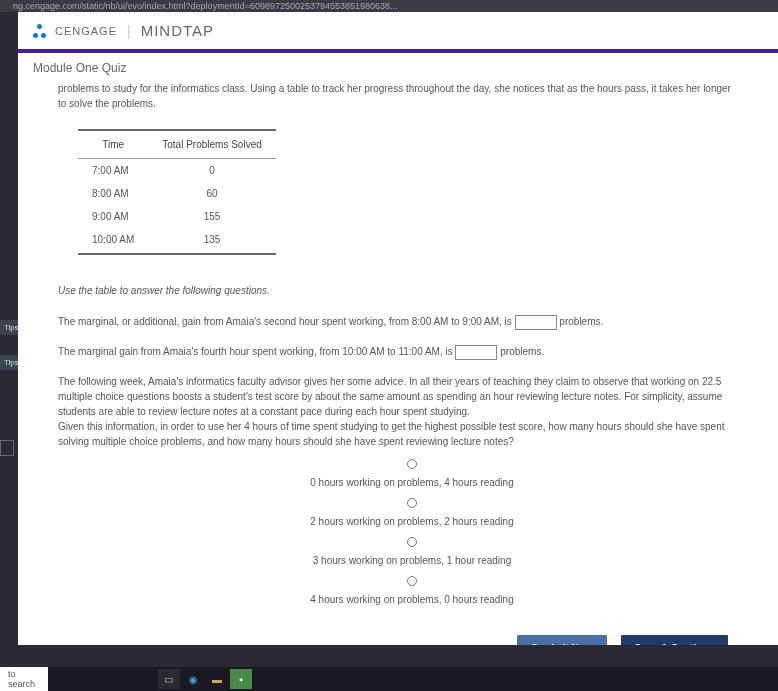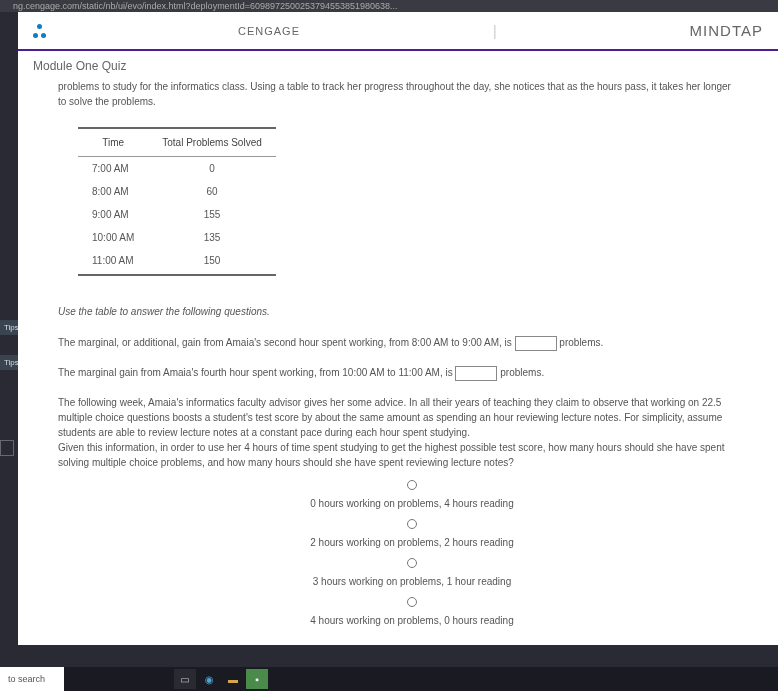--- a/index.html
+++ b/index.html
@@ -1,19 +1,19 @@
 <!DOCTYPE html>
 <html><head>
 <meta charset="utf-8">
 <style>
 * { margin: 0; padding: 0; box-sizing: border-box; }
 body { font-family: Arial, sans-serif; background: #2a2a35; width: 778px; height: 691px; overflow: hidden; position: relative; }
 .url-bar { background: #3a3a42; color: #aaa; font-size: 9px; padding: 1px 13px; height: 12px; }
 .main-panel { background: #fff; position: absolute; left: 18px; top: 12px; right: 0; bottom: 46px; overflow: hidden; }
-.header { padding: 10px 15px; border-bottom: 2px solid #4c1d95; display: flex; align-items: center; gap: 8px; justify-content: space-between; }
+.header { padding: 10px 15px; border-bottom: 4px solid #4c1d95; display: flex; align-items: center; gap: 8px; }
 .cengage-logo { width: 14px; height: 14px; position: relative; }
 .cengage-logo::before { content: ''; position: absolute; width: 5px; height: 5px; background: #0c7ec4; border-radius: 50%; top: 0; left: 4px; }
 .cengage-logo::after { content: ''; position: absolute; width: 5px; height: 5px; background: #0c7ec4; border-radius: 50%; bottom: 0; left: 0; box-shadow: 8px 0 0 #0c7ec4; }
 .brand-cengage { font-size: 11px; letter-spacing: 1px; color: #666; font-weight: 400; }
 .brand-divider { color: #ccc; font-size: 14px; margin: 0 2px; }
 .brand-mindtap { font-size: 15px; letter-spacing: 1px; color: #666; font-weight: 400; }
 .subheader { padding: 8px 15px 6px; font-size: 12px; color: #666; }
 .content { padding: 0 40px 10px 40px; font-size: 10px; color: #555; line-height: 1.5; }
 .intro-text { margin-bottom: 18px; }
 .data-table { margin: 8px 20px 28px; border-collapse: collapse; font-size: 10px; }
@@ -30,21 +30,21 @@
 .radio-option input { width: 10px; height: 10px; }
 .button-row { display: flex; justify-content: flex-end; gap: 14px; margin-top: 28px; padding-right: 10px; }
 .btn { padding: 8px 14px; font-size: 10px; font-weight: bold; border: none; border-radius: 1px; cursor: pointer; }
 .btn-secondary { background: #4a6fa5; color: #fff; }
 .btn-primary { background: #1f3a6b; color: #fff; }
 .continue-link { text-align: right; font-size: 9px; color: #888; margin-top: 6px; padding-right: 10px; }
 .left-tabs { position: absolute; left: 0; top: 320px; }
 .tab-tips { background: #3a4450; color: #ddd; font-size: 8px; padding: 3px 4px; margin-bottom: 20px; display: block; width: 18px; text-align: right; }
 .left-box { position: absolute; left: 0; top: 440px; width: 14px; height: 16px; border: 1px solid #667; background: #2a2a35; }
 .taskbar { position: absolute; bottom: 0; left: 0; right: 0; height: 24px; background: #1a1a22; display: flex; align-items: center; }
-.search-box { background: #fff; color: #555; font-size: 9px; padding: 5px 8px; width: 64px; height: 24px; display: flex; align-items: center; }
+.search-box { background: #fff; color: #555; font-size: 9px; padding: 5px 8px; width: 48px; height: 24px; display: flex; align-items: center; }
 .tb-icons { display: flex; gap: 2px; margin-left: 110px; }
 .tb-icon { width: 22px; height: 20px; display: flex; align-items: center; justify-content: center; font-size: 10px; }
 .tb-icon.dark { background: #2a2a32; color: #ccc; }
 .tb-icon.edge { color: #4aa5d4; }
 .tb-icon.folder { color: #d4a54a; }
 .tb-icon.green { background: #4a8a4a; color: #fff; }
 </style>
 </head>
 <body>
 
@@ -84,24 +84,20 @@
             <td>8:00 AM</td>
             <td>60</td>
           </tr>
         <tr>
             <td>9:00 AM</td>
             <td>155</td>
           </tr>
         <tr>
             <td>10:00 AM</td>
             <td>135</td>
-          </tr>
-        <tr>
-            <td>11:00 AM</td>
-            <td>150</td>
           </tr>
       </tbody>
     </table>
 
     <div class="instruction">Use the table to answer the following questions.</div>
 
     <div class="question-line">
       <span>The marginal, or additional, gain from Amaia's second hour spent working, from 8:00 AM to 9:00 AM, is </span><input class="fill-input" type="text" style=""><span> problems.</span>
     </div>
 

